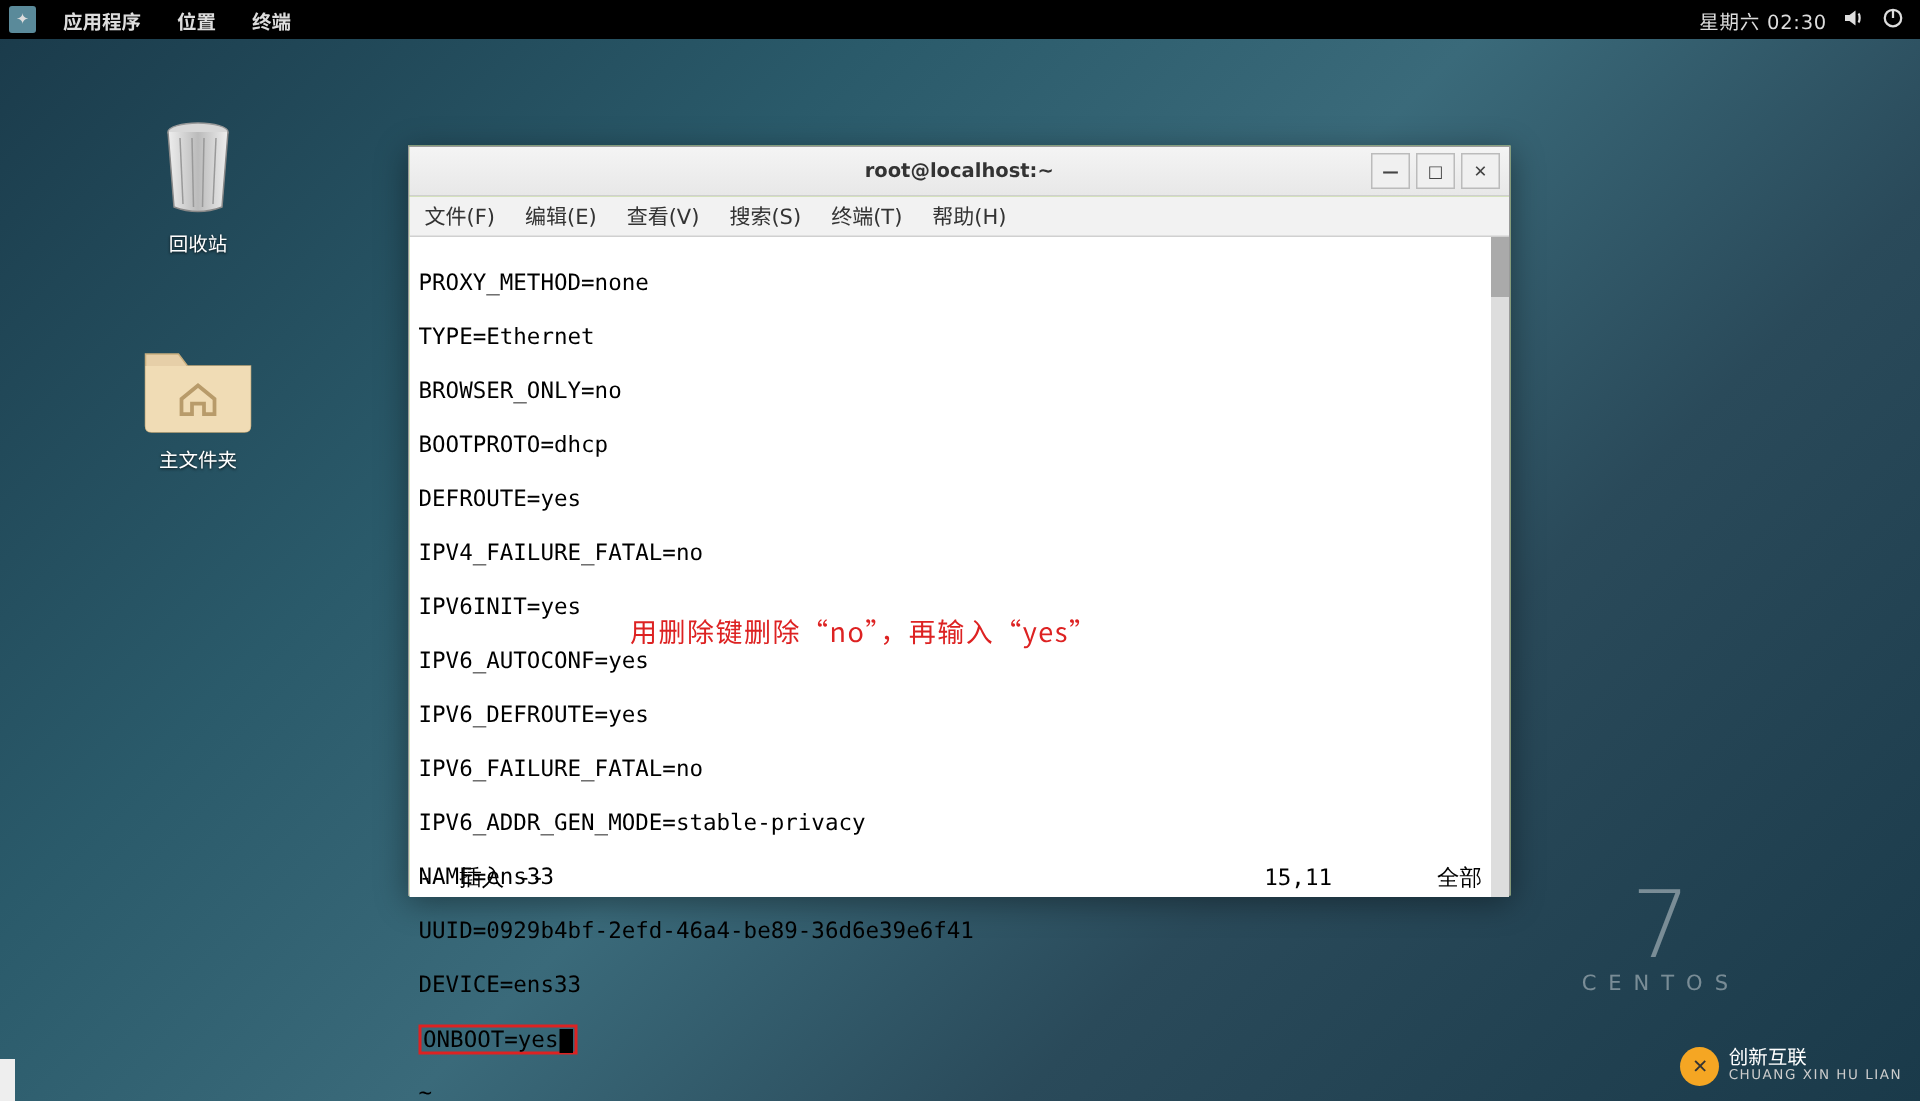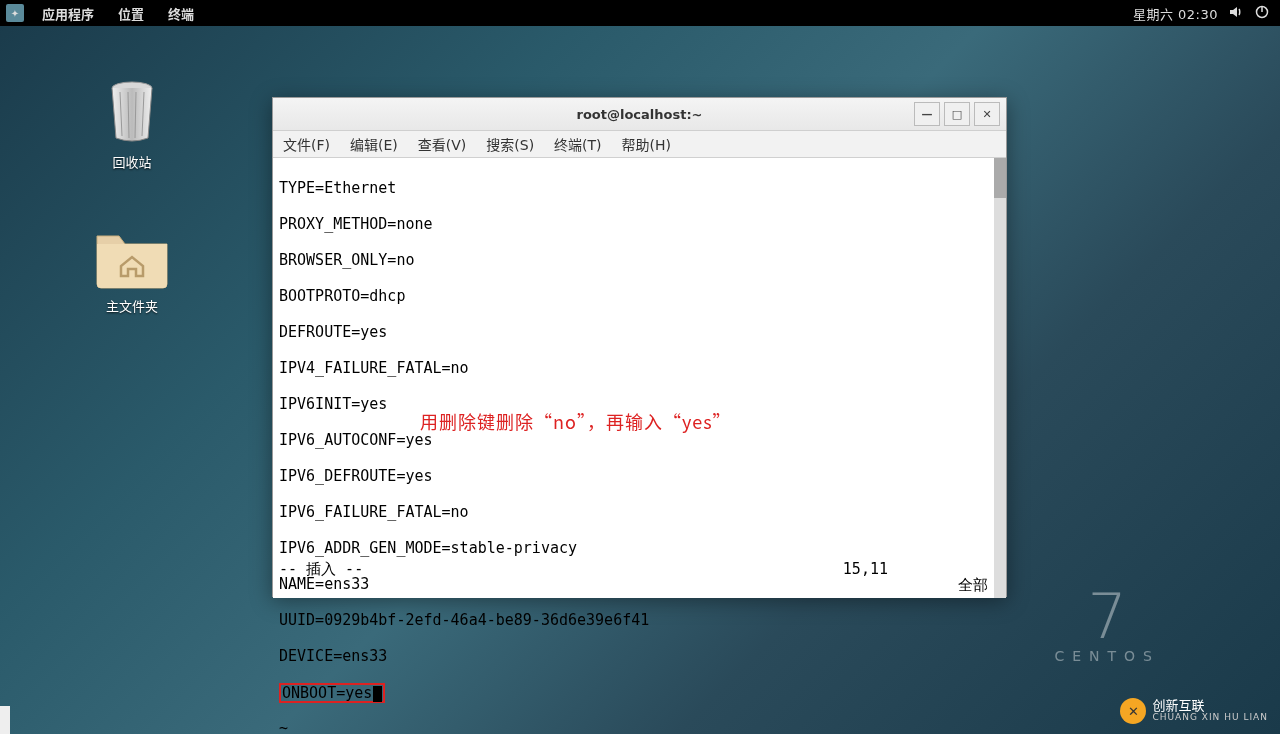--- a/index.html
+++ b/index.html
@@ -31,21 +31,21 @@
   .term-scroll{position:absolute;top:0;right:0;bottom:0;width:12px;background:#ddd;}
   .term-scroll .thumb{position:absolute;top:0;left:0;right:0;height:40px;background:#aaa;}
   .term-content{position:absolute;top:0;left:0;right:12px;bottom:0;padding:3px 6px;font-family:"DejaVu Sans Mono",monospace;font-size:15px;line-height:18px;color:#000;white-space:pre;}
   .term-line{height:18px;}
   .tilde{color:#000;}
   .onboot{display:inline-block;border:2px solid #d22;padding:0 1px;height:16px;line-height:16px;}
   .cursor{display:inline-block;width:9px;height:16px;background:#000;vertical-align:text-bottom;margin-left:1px;}
   .status{position:absolute;bottom:3px;left:6px;right:18px;font-family:"DejaVu Sans Mono",monospace;font-size:15px;color:#000;display:flex;justify-content:space-between;}
   .status .mode{flex:0 0 auto;}
   .status .pos{margin-left:auto;margin-right:70px;}
-  .status .all{margin-right:0;margin-top:16px;}
+  .status .all{margin-right:0;}
   
   .annot{position:absolute;color:#d22;font-size:18px;font-family:"Noto Sans CJK SC",sans-serif;letter-spacing:1px;}
   
   .brand7{position:absolute;right:120px;bottom:70px;color:rgba(255,255,255,0.4);text-align:center;}
   .brand7 .seven{font-size:62px;font-weight:300;line-height:1;}
   .brand7 .centos{font-size:14px;letter-spacing:8px;}
   .watermark{position:absolute;right:12px;bottom:10px;display:flex;align-items:center;gap:6px;color:#fff;font-size:13px;}
   .watermark .wm-icon{width:26px;height:26px;border-radius:50%;background:#f5a623;display:flex;align-items:center;justify-content:center;color:#333;font-weight:bold;}
   .watermark .wm-text{display:flex;flex-direction:column;line-height:1.1;}
   .watermark .wm-text .sub{font-size:9px;letter-spacing:1px;color:#ccc;}
@@ -123,22 +123,22 @@
   <div class="menubar">
     <div class="m">文件(F)</div>
     <div class="m">编辑(E)</div>
     <div class="m">查看(V)</div>
     <div class="m">搜索(S)</div>
     <div class="m">终端(T)</div>
     <div class="m">帮助(H)</div>
   </div>
   <div class="term-body">
     <div class="term-content">
+<div class="term-line">PROXY_METHOD=none</div>
 <div class="term-line">TYPE=Ethernet</div>
-<div class="term-line">PROXY_METHOD=none</div>
 <div class="term-line">BROWSER_ONLY=no</div>
 <div class="term-line">BOOTPROTO=dhcp</div>
 <div class="term-line">DEFROUTE=yes</div>
 <div class="term-line">IPV4_FAILURE_FATAL=no</div>
 <div class="term-line">IPV6INIT=yes</div>
 <div class="term-line">IPV6_AUTOCONF=yes</div>
 <div class="term-line">IPV6_DEFROUTE=yes</div>
 <div class="term-line">IPV6_FAILURE_FATAL=no</div>
 <div class="term-line">IPV6_ADDR_GEN_MODE=stable-privacy</div>
 <div class="term-line">NAME=ens33</div>

